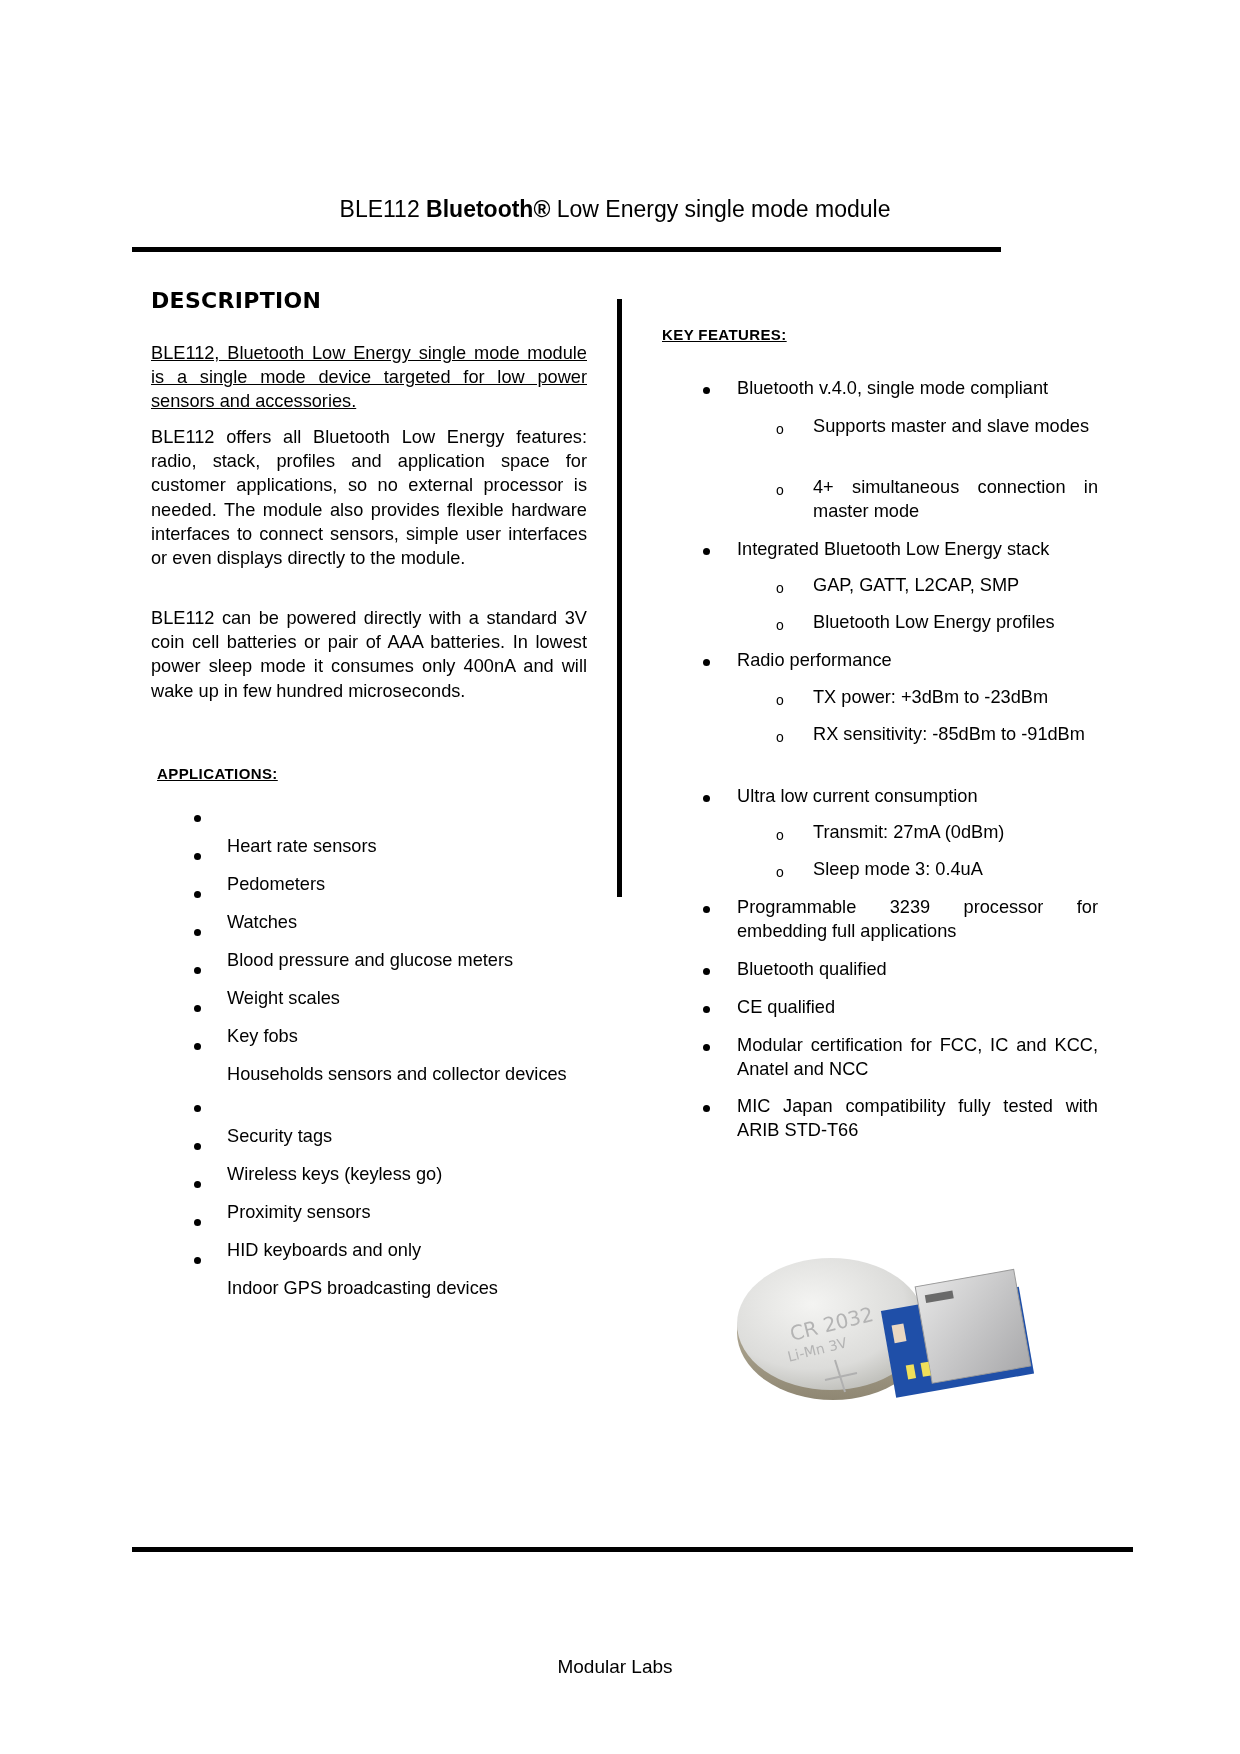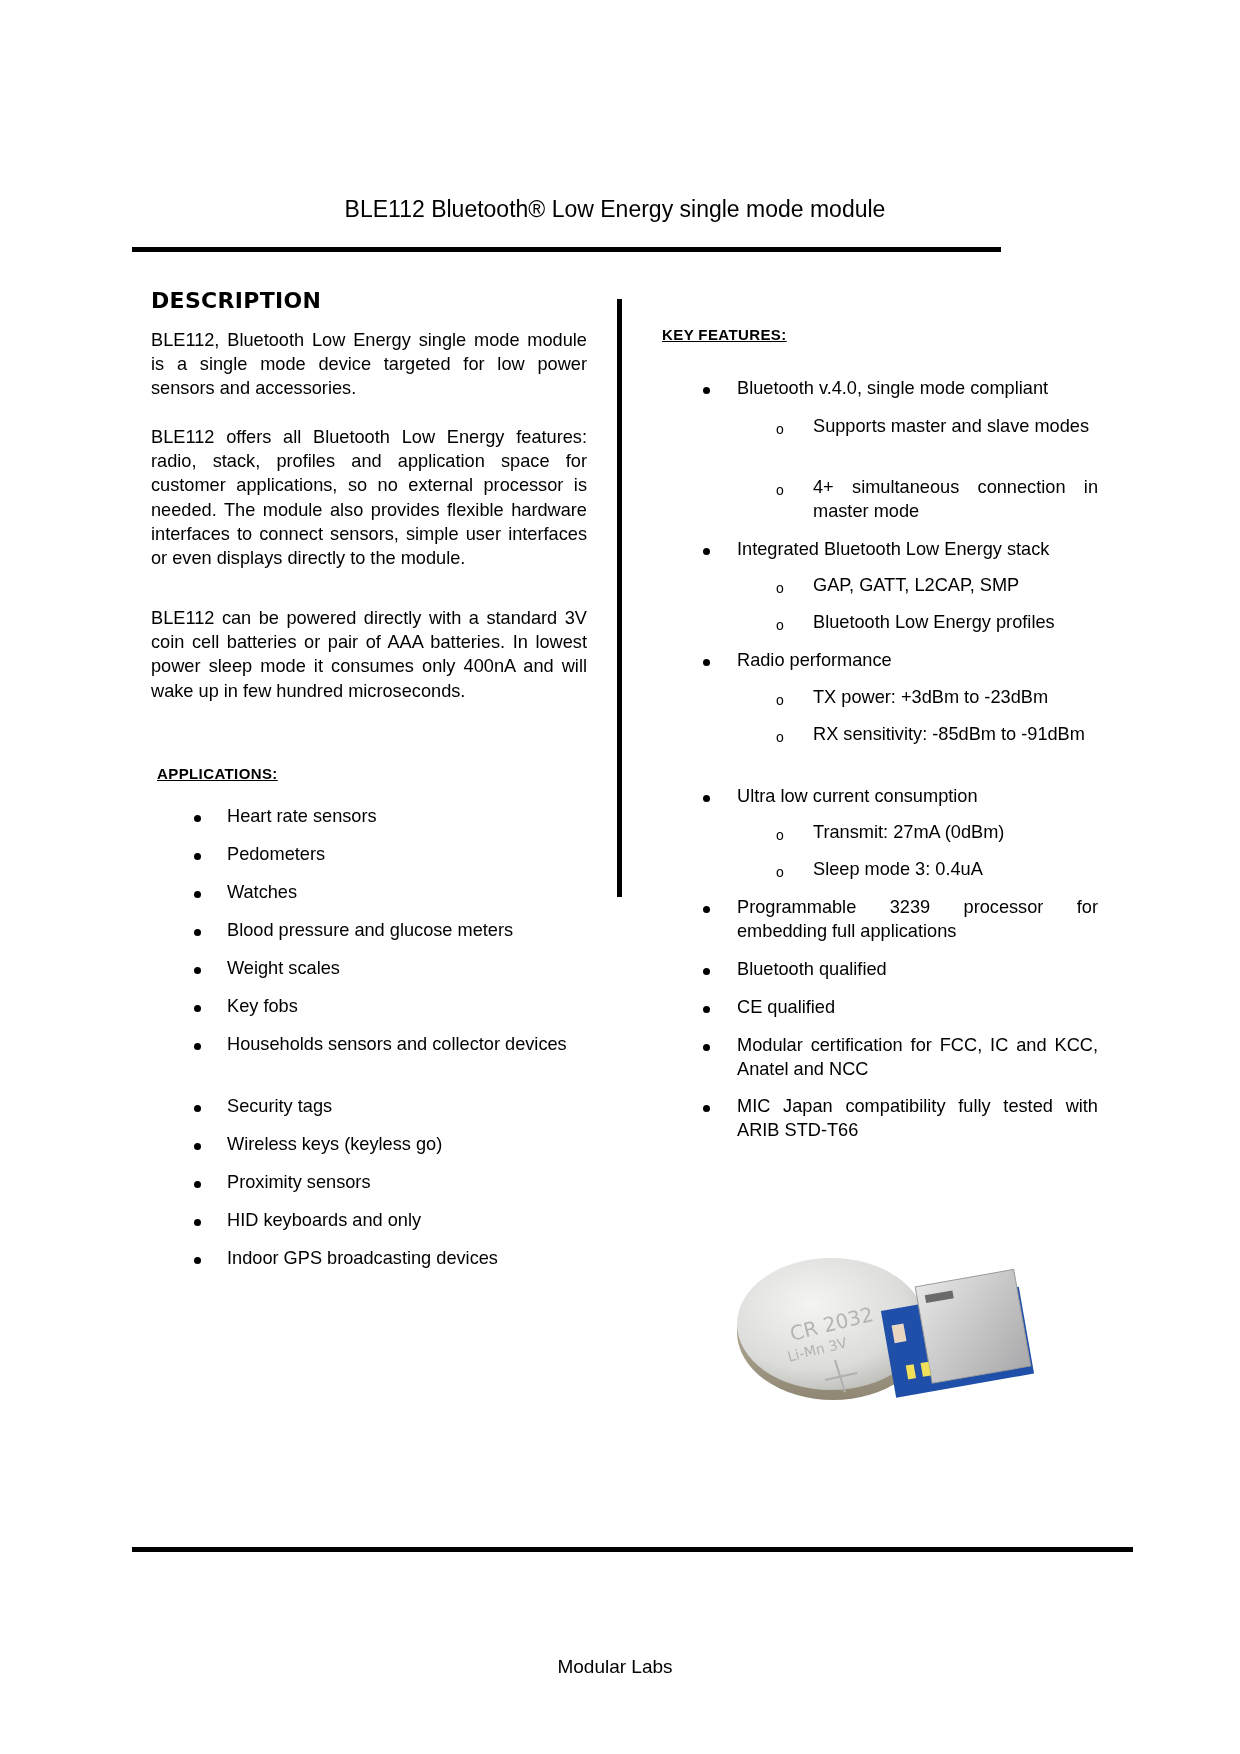--- a/index.html
+++ b/index.html
@@ -1,35 +1,35 @@
 <!DOCTYPE html>
 <html><head>
 <meta charset="utf-8">
 <style>
   html, body { margin:0; padding:0; background:#ffffff; }
   body { width:1240px; height:1754px; position:relative; overflow:hidden;
          font-family:"Liberation Sans", sans-serif; color:#000; }
   .abs { position:absolute; }
   .title { top:196px; left:0; width:1230px; text-align:center; font-size:23px; }
   .title b { font-weight:normal; }
-  .title .light { font-weight:normal; }
+  .title .light { font-weight:bold; }
   .rule-top { top:247px; left:132px; width:869px; height:5px; background:#000; }
   .rule-bottom { top:1547px; left:132px; width:1001px; height:5px; background:#000; }
   .divider { top:299px; left:617px; width:5px; height:598px; background:#000; }
   .desc-heading { top:288px; left:151px; font-family:"DejaVu Sans", sans-serif; font-weight:bold; font-size:22px; letter-spacing:0.3px; }
   .para { left:151px; width:436px; font-size:18.2px; line-height:24.2px; text-align:justify; text-align-last:left; }
-  .p1 { top:328px; }
+  .p1 { top:341px;text-decoration:underline; }
   .p2 { top:425px; }
   .p3 { top:606px; }
   .sub-heading { font-weight:bold; font-size:15px; letter-spacing:0.4px;text-decoration:underline; }
   .apps-heading { top:765px; left:157px; }
   .kf-heading { top:326px; left:662px; }
   .app-item { position:absolute; left:0; width:436px; font-size:18.2px; line-height:24.2px; }
   .app-item .bul { position:absolute; left:40px; top:0; }
-  .app-item .txt { position:absolute; left:76px; width:360px; text-align:justify; text-align-last:left; }
+  .app-item .txt { position:absolute; left:76px; width:360px; text-align:justify; text-align-last:left;margin-top:30px; }
   .apps { top:0; left:151px; }
   .kf-item { position:absolute; font-size:18.2px; line-height:24.2px; }
   .kf-item .bul { position:absolute; left:0; top:0; }
   .kf-item .txt { position:absolute; text-align:justify; text-align-last:left; }
   .lvl1 { left:700px; width:398px; }
   .lvl1 .txt { left:37px; width:361px; }
   .lvl2 { left:776px; width:322px; }
   .lvl2 .bul { font-size:14px; top:3px; left:0; }
   .lvl2 .txt { left:37px; width:285px; }
   .dot { display:inline-block; width:7px; height:7px; border-radius:50%; background:#000; margin-top:9px; margin-left:3px; }

